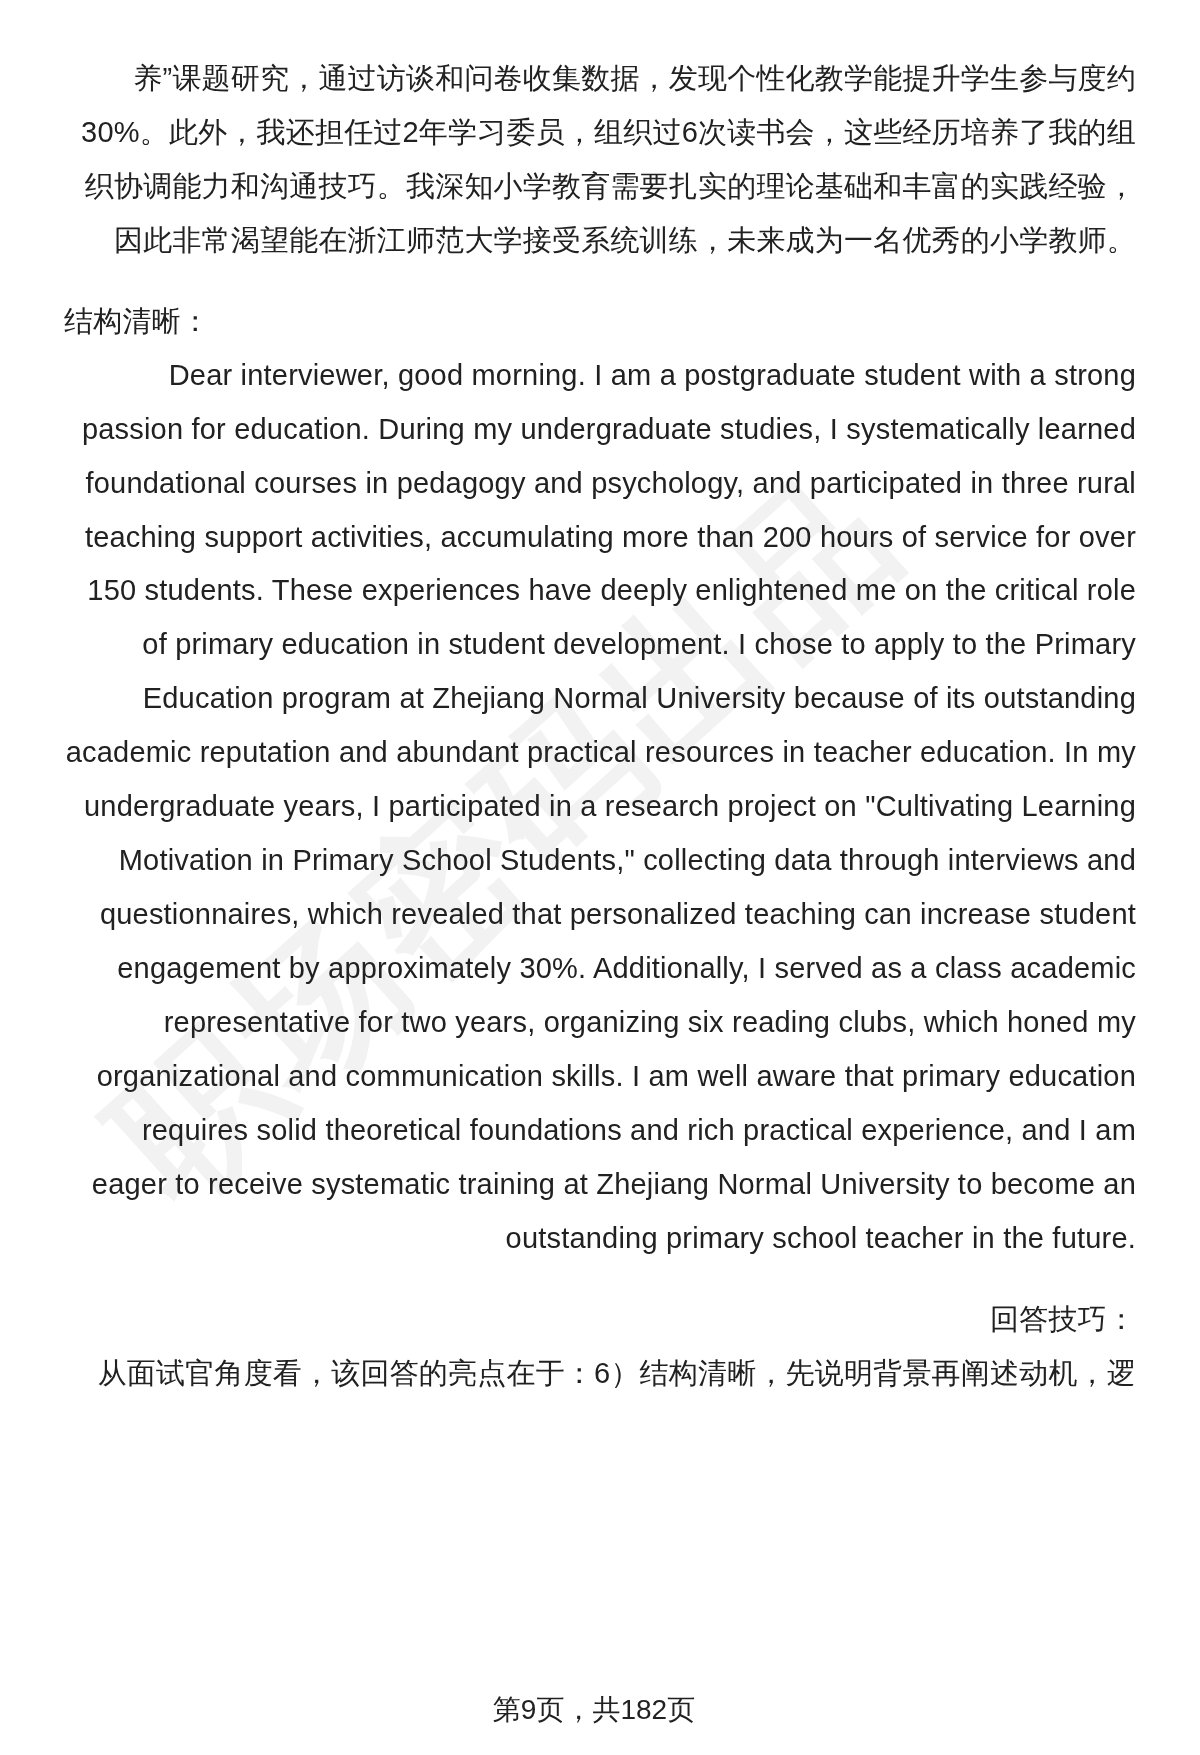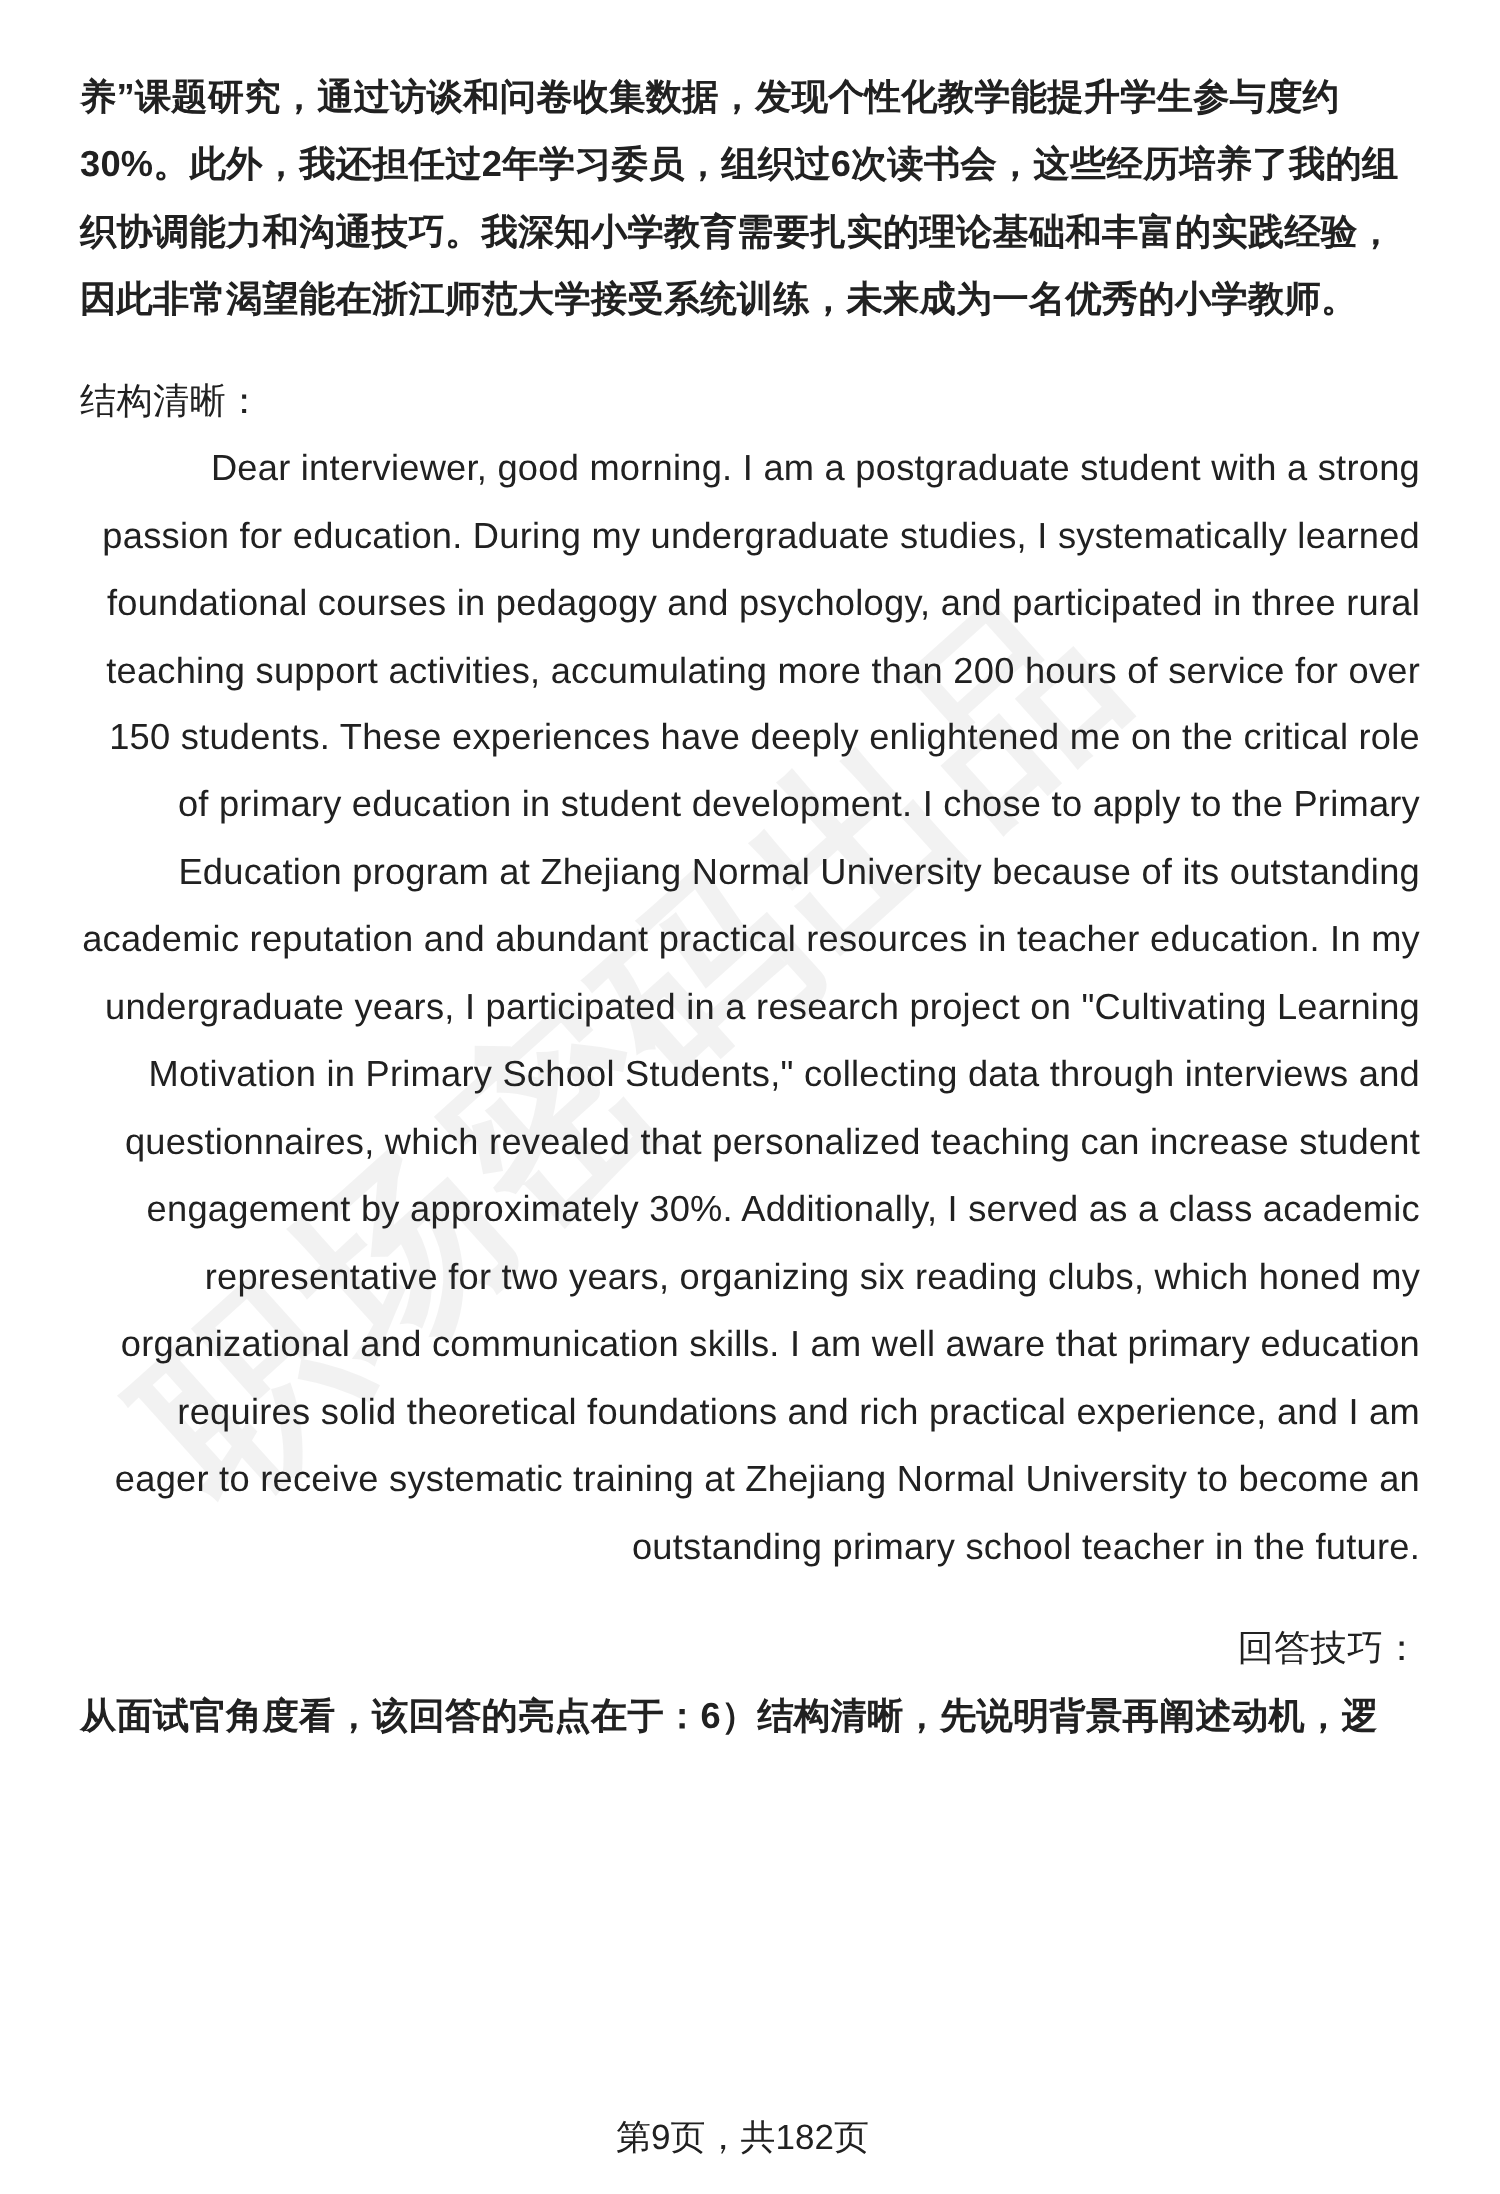--- a/index.html
+++ b/index.html
@@ -27,22 +27,21 @@
 
   .doc-text {
     font-size: 29px;
     line-height: 1.86;
     color: #212121;
     letter-spacing: 0.2px;
     word-wrap: break-word;
   }
 
   .para-cn {
-    text-align: left;
-    font-weight: bold;
+    text-align: right;
   }
 
   .section-label {
     margin-top: 27px;
   }
 
   .para-en {
     text-align: right;
   }
 

